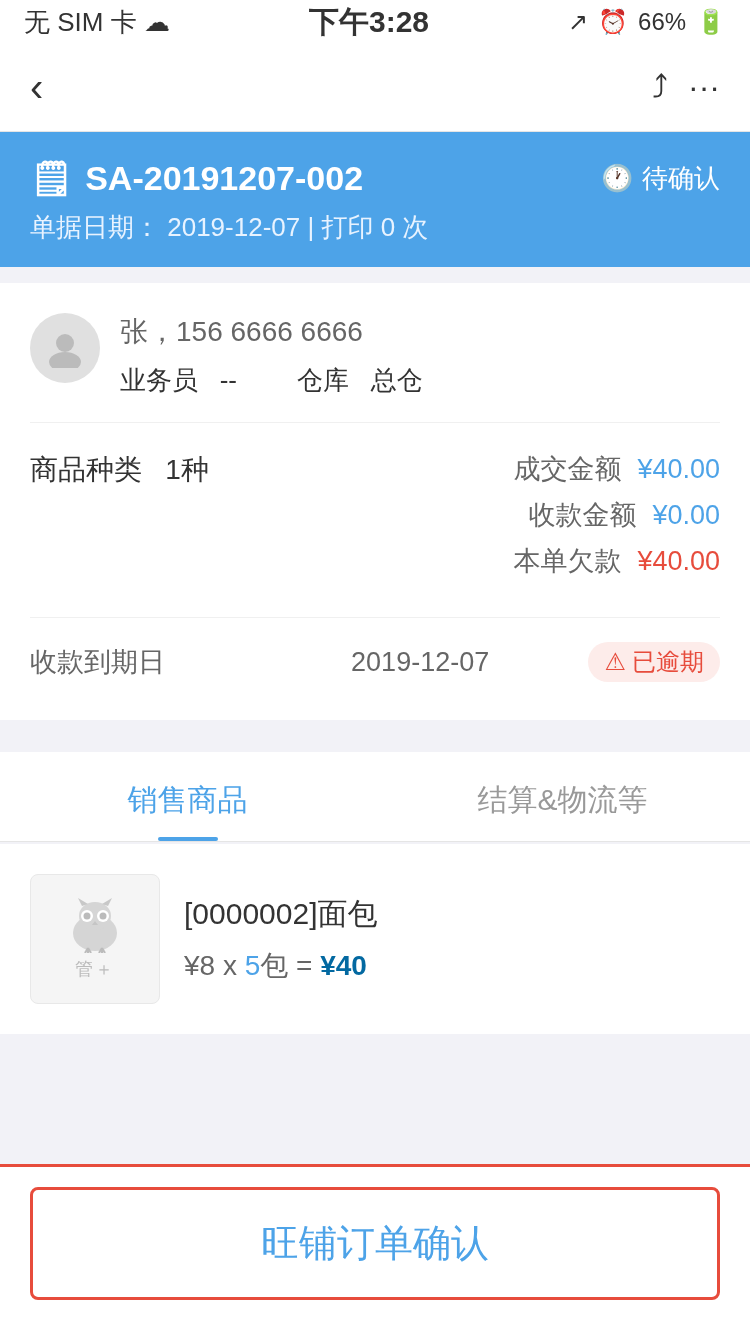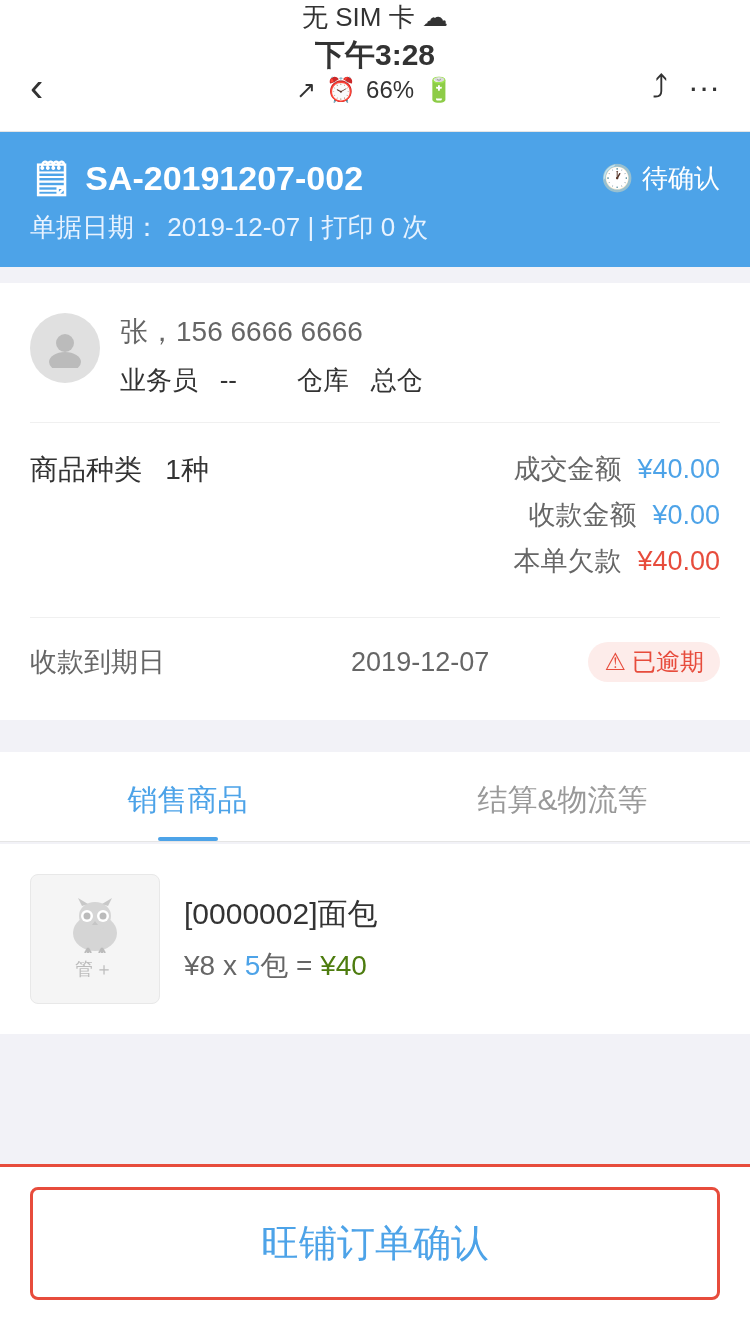--- a/index.html
+++ b/index.html
@@ -16,21 +16,20 @@
     
     .status-bar {
       background: #fff;
       height: 44px;
       display: flex;
       align-items: center;
       justify-content: space-between;
       padding: 0 24px;
       font-size: 26px;
       font-weight: 500;
-      flex-direction: column;
     }
     .status-left { display: flex; align-items: center; gap: 12px; }
     .status-center { font-size: 30px; font-weight: 600; }
     .status-right { display: flex; align-items: center; gap: 10px; font-size: 24px; }
 
     
     .nav-bar {
       background: #fff;
       height: 88px;
       display: flex;
@@ -264,21 +263,21 @@
       font-size: 30px;
       color: #333;
       margin-bottom: 12px;
       font-weight: 500;
     }
     .product-calc {
       font-size: 28px;
       color: #666;
     }
     .product-calc .qty { color: #4da3e8; }
-    .product-calc .total { color: #4d7c0f; font-weight: 400; }
+    .product-calc .total { color: #0369a1; font-weight: 700; }
 
     
     .bottom-spacer {
       height: 250px;
       background: #f2f2f7;
     }
 
     .bottom-bar {
       position: fixed;
       bottom: 0;

